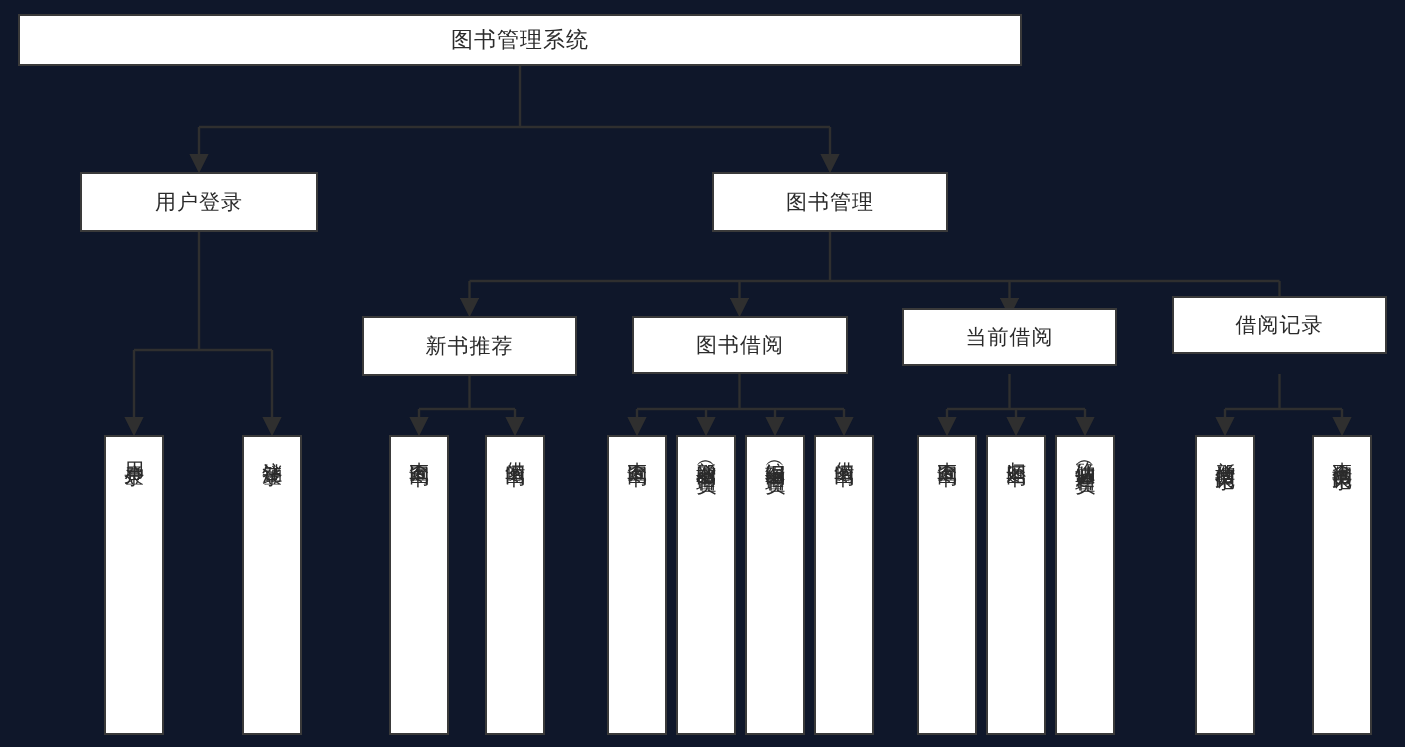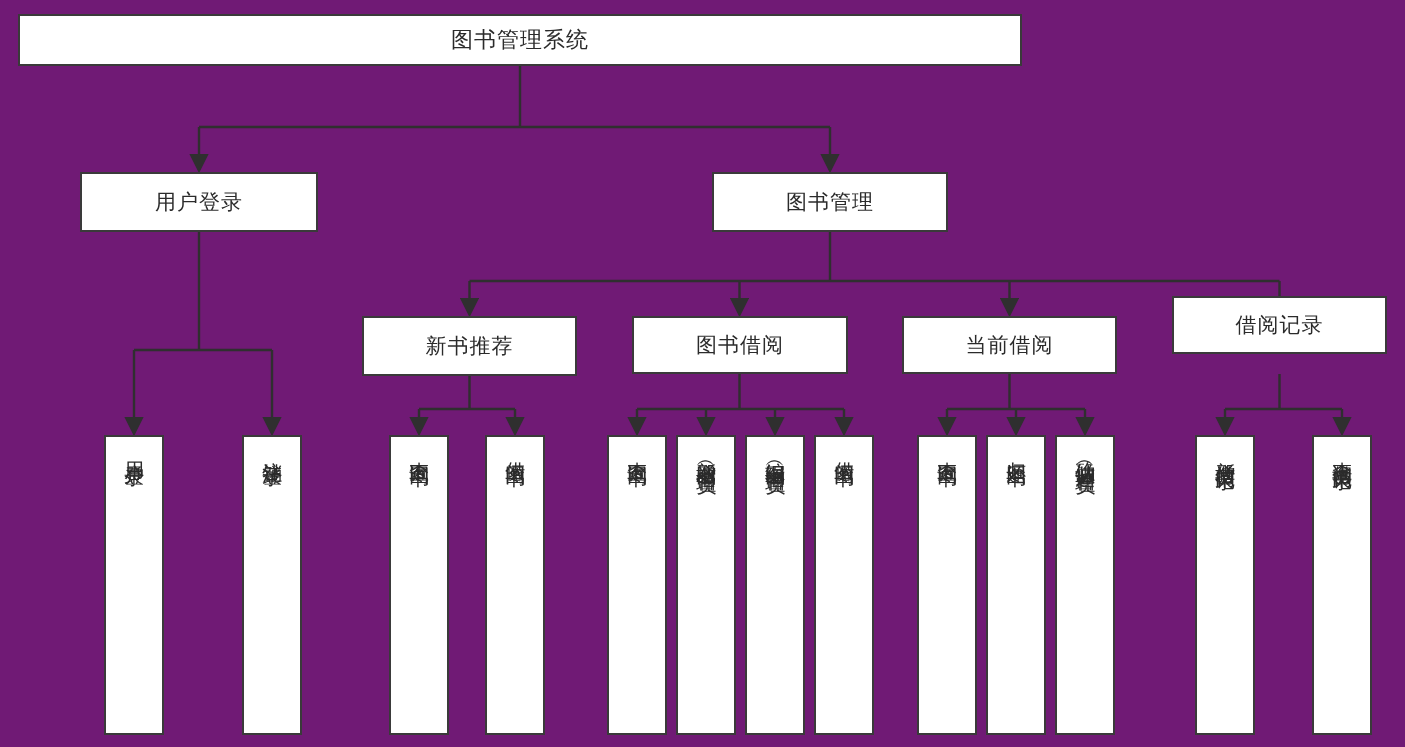--- a/index.html
+++ b/index.html
@@ -8,21 +8,21 @@
     padding: 0;
     background: #ffffff;
   }
   body {
     font-family: "DejaVu Sans", "Liberation Sans", sans-serif;
   }
   #canvas {
     position: relative;
     width: 1405px;
     height: 747px;
-    background: #701a75;
+    background: #0f172a;
     overflow: hidden;
   }
   #wires {
     position: absolute;
     left: 0;
     top: 0;
     width: 1405px;
     height: 747px;
     pointer-events: none;
   }
@@ -122,21 +122,21 @@
       </div>
       <div class="node horiz level2" style="left: 712px; top: 172px; width: 236px; height: 60px;">
         <span>图书管理</span>
       </div>
       <div class="node horiz level3" style="left: 362px; top: 316px; width: 215px; height: 60px;">
         <span>新书推荐</span>
       </div>
       <div class="node horiz level3" style="left: 632px; top: 316px; width: 216px; height: 58px; align-items: center;">
         <span>图书借阅</span>
       </div>
-      <div class="node horiz level3" style="left: 902px; top: 316px; width: 215px; height: 58px;">
+      <div class="node horiz level3" style="left: 902px; top: 308px; width: 215px; height: 58px;">
         <span>当前借阅</span>
       </div>
       <div class="node horiz level3" style="left: 1172px; top: 296px; width: 215px; height: 58px;">
         <span>借阅记录</span>
       </div>
       <div class="node vert leaf" style="left: 104px; top: 435px; width: 60px; height: 300px;">
         <span class="vtext">用户登录</span>
       </div>
       <div class="node vert leaf" style="left: 242px; top: 435px; width: 60px; height: 300px;">
         <span class="vtext">注销登录</span>

